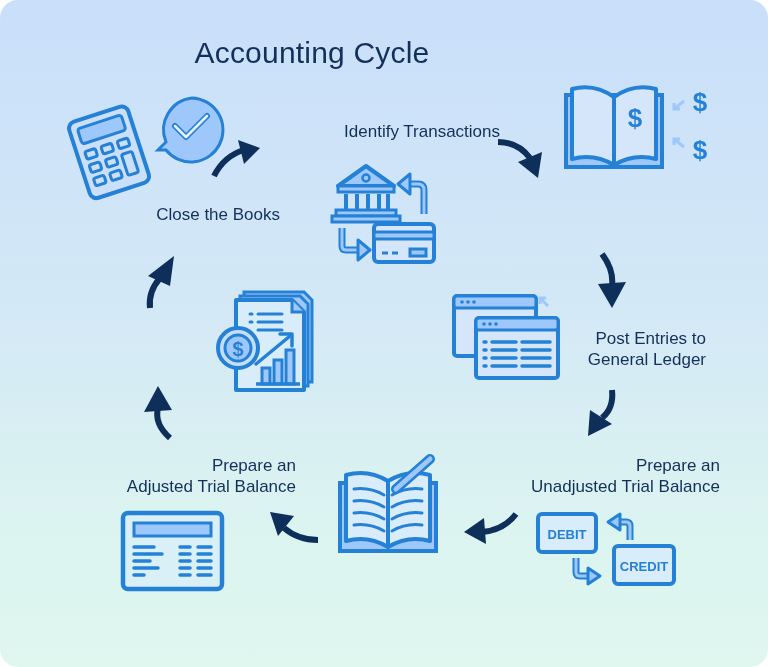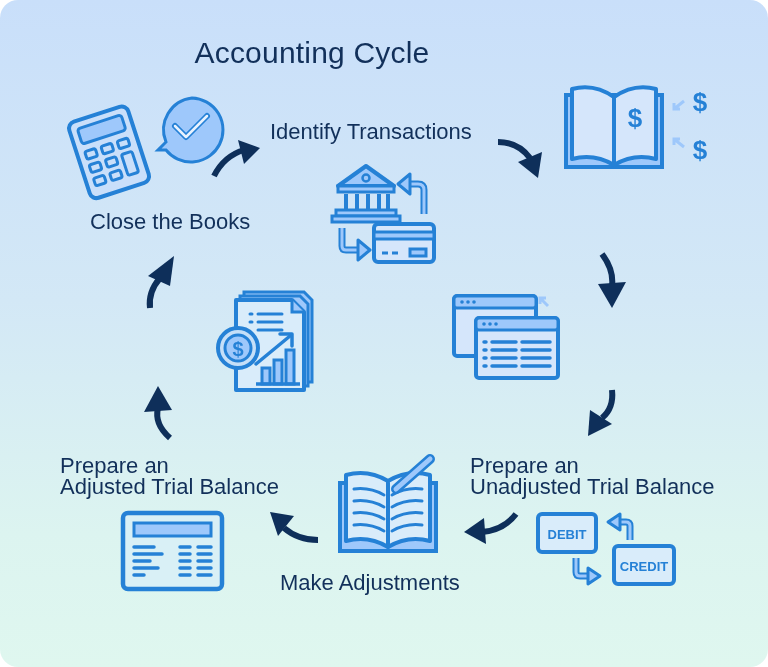--- a/index.html
+++ b/index.html
@@ -8,22 +8,22 @@
     position: absolute; left: 0; top: 0; width: 768px; height: 667px;
     border-radius: 18px;
     background: linear-gradient(180deg, #c9dffa 0%, #d3e8f6 45%, #dcf4f0 80%, #dff7ef 100%);
     overflow: hidden;
   }
   .title {
     position: absolute; left: 0; width: 624px; top: 36px; text-align: center;
     font-size: 30px; font-weight: 500; color: #12305a; letter-spacing: 0.2px;
   }
   .label {
-    position: absolute; text-align: left; color: #12305a;
-    font-size: 22px; line-height: 21px; white-space: pre-line;
+    position: absolute; text-align: right; color: #12305a;
+    font-size: 17px; line-height: 21px; white-space: pre-line;
   }
   .icon { position: absolute; }
   .arrow { position: absolute; }
   svg { overflow: visible; }
 </style>
 </head>
 <body>
 
 <div class="card">
 
@@ -41,21 +41,21 @@
         <rect x="35" y="64" width="11" height="8" rx="2" fill="none" stroke="#2581d6" stroke-width="3"></rect>
         <rect x="52" y="64" width="11" height="22" rx="2" fill="none" stroke="#2581d6" stroke-width="3"></rect>
         <rect x="18" y="78" width="11" height="8" rx="2" fill="none" stroke="#2581d6" stroke-width="3"></rect>
         <rect x="35" y="78" width="11" height="8" rx="2" fill="none" stroke="#2581d6" stroke-width="3"></rect>
       </g>
       <path d="M124 4 a32 32 0 1 1 -26 52 l-8 0 l8 -8 a32 32 0 0 1 26 -44 z" fill="#9ec8fb" stroke="#2581d6" stroke-width="3"></path>
       <path d="M107 32 l11 11 l21 -21" fill="none" stroke="#2581d6" stroke-width="6" stroke-linecap="round" stroke-linejoin="round"></path>
       <path d="M107 32 l11 11 l21 -21" fill="none" stroke="#e8f2fe" stroke-width="2.5" stroke-linecap="round" stroke-linejoin="round"></path>
     </svg>
   </div>
-  <div class="label" style="left:90px; top:211px; width:190px;">Close the Books</div>
+  <div class="label" style="left:90px; top:204px; width:190px;">Close the Books</div>
 
   <div class="arrow" style="left:208px; top:138px; width:60px; height:44px;">
     <svg width="60" height="44" viewBox="0 0 60 44">
         <path d="M6 38 Q16 18 36 12" fill="none" stroke="#0e2f5a" stroke-width="6"></path>
         <path d="M30 2 L52 10 L36 26 Z" fill="#0e2f5a"></path>
       </svg>
   </div>
 
   <div class="label" style="left:270px; top:121px; width:230px;">Identify Transactions</div>
   <div class="icon" style="left:330px; top:158px; width:110px; height:106px;">
@@ -141,20 +141,22 @@
           <line x1="70" y1="58" x2="98" y2="58"></line>
         <line x1="32" y1="66" x2="34" y2="66"></line>
           <line x1="40" y1="66" x2="64" y2="66"></line>
           <line x1="70" y1="66" x2="98" y2="66"></line>
         <line x1="32" y1="74" x2="34" y2="74"></line>
           <line x1="40" y1="74" x2="64" y2="74"></line>
           <line x1="70" y1="74" x2="98" y2="74"></line>
       </g>
     </svg>
   </div>
+  <div class="label" style="left:556px; top:328px; width:150px;">Post Entries to
+General Ledger</div>
 
   <div class="arrow" style="left:586px; top:388px; width:36px; height:52px;">
     <svg width="36" height="52" viewBox="0 0 36 52">
         <path d="M26 2 Q28 20 16 30" fill="none" stroke="#0e2f5a" stroke-width="6"></path>
         <path d="M4 22 L26 36 L2 48 Z" fill="#0e2f5a"></path>
       </svg>
   </div>
 
   <div class="label" style="left:470px; top:455px; width:250px;">Prepare an
 Unadjusted Trial Balance</div>
@@ -192,21 +194,20 @@
           <path d="M16 70 Q32 68 46 76"></path>
         <path d="M84 34 Q68 32 54 40"></path>
           <path d="M84 46 Q68 44 54 52"></path>
           <path d="M84 58 Q68 56 54 64"></path>
           <path d="M84 70 Q68 68 54 76"></path>
       </g>
       <path d="M58 34 L92 4" stroke="#2581d6" stroke-width="10" stroke-linecap="round"></path>
       <path d="M58 34 L92 4" stroke="#9ec8fb" stroke-width="5" stroke-linecap="round"></path>
     </svg>
   </div>
-  <div class="label" style="left:280px; top:572px; width:210px;">Make Adjustments</div>
 
   <div class="arrow" style="left:268px; top:508px; width:52px; height:38px;">
     <svg width="52" height="38" viewBox="0 0 52 38">
         <path d="M50 32 Q30 32 16 20" fill="none" stroke="#0e2f5a" stroke-width="6"></path>
         <path d="M2 4 L26 8 L10 28 Z" fill="#0e2f5a"></path>
       </svg>
   </div>
 
   <div class="label" style="left:60px; top:455px; width:236px;">Prepare an
 Adjusted Trial Balance</div>

